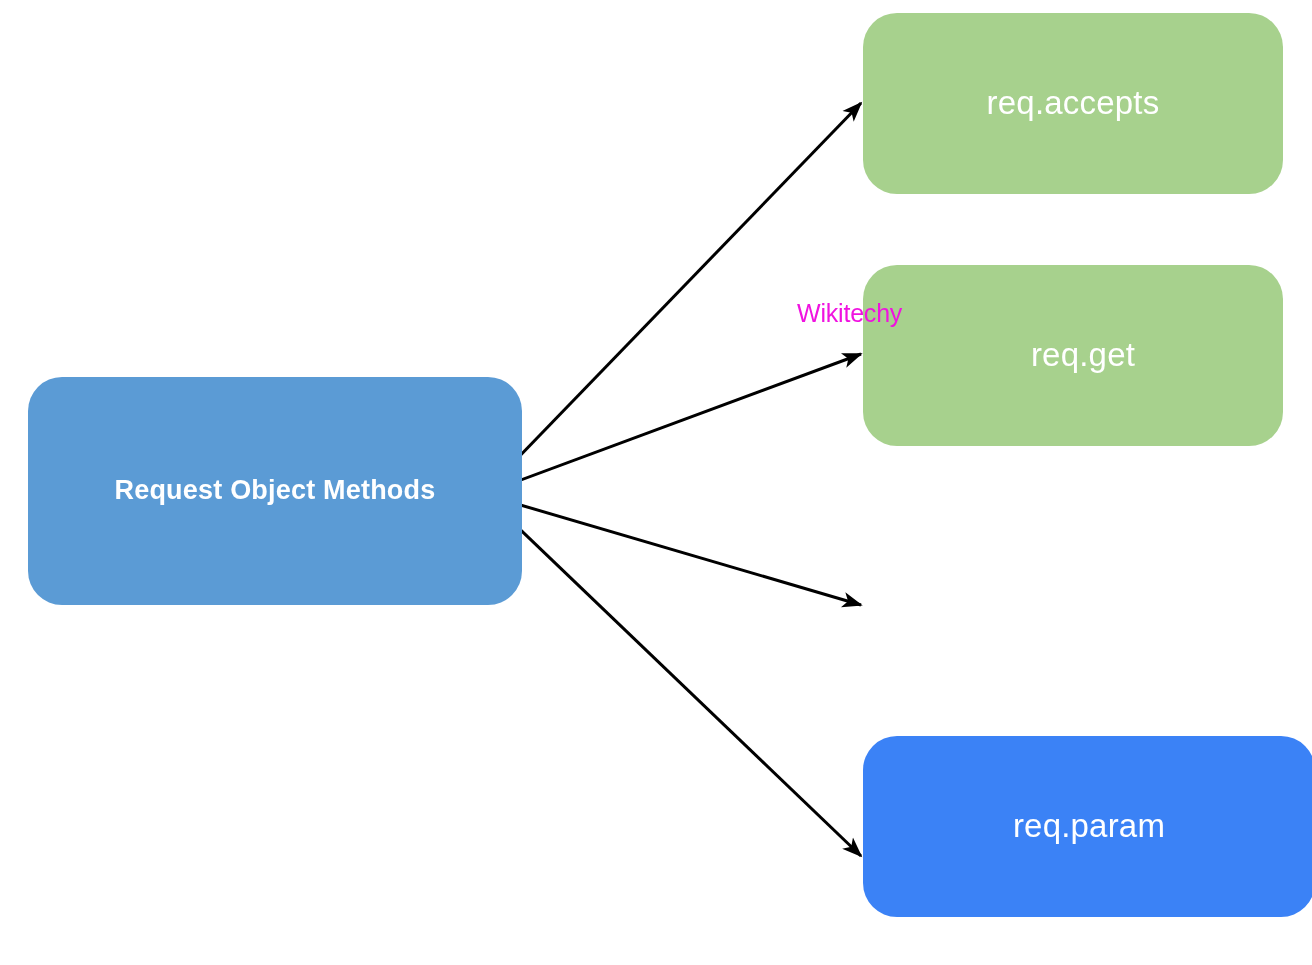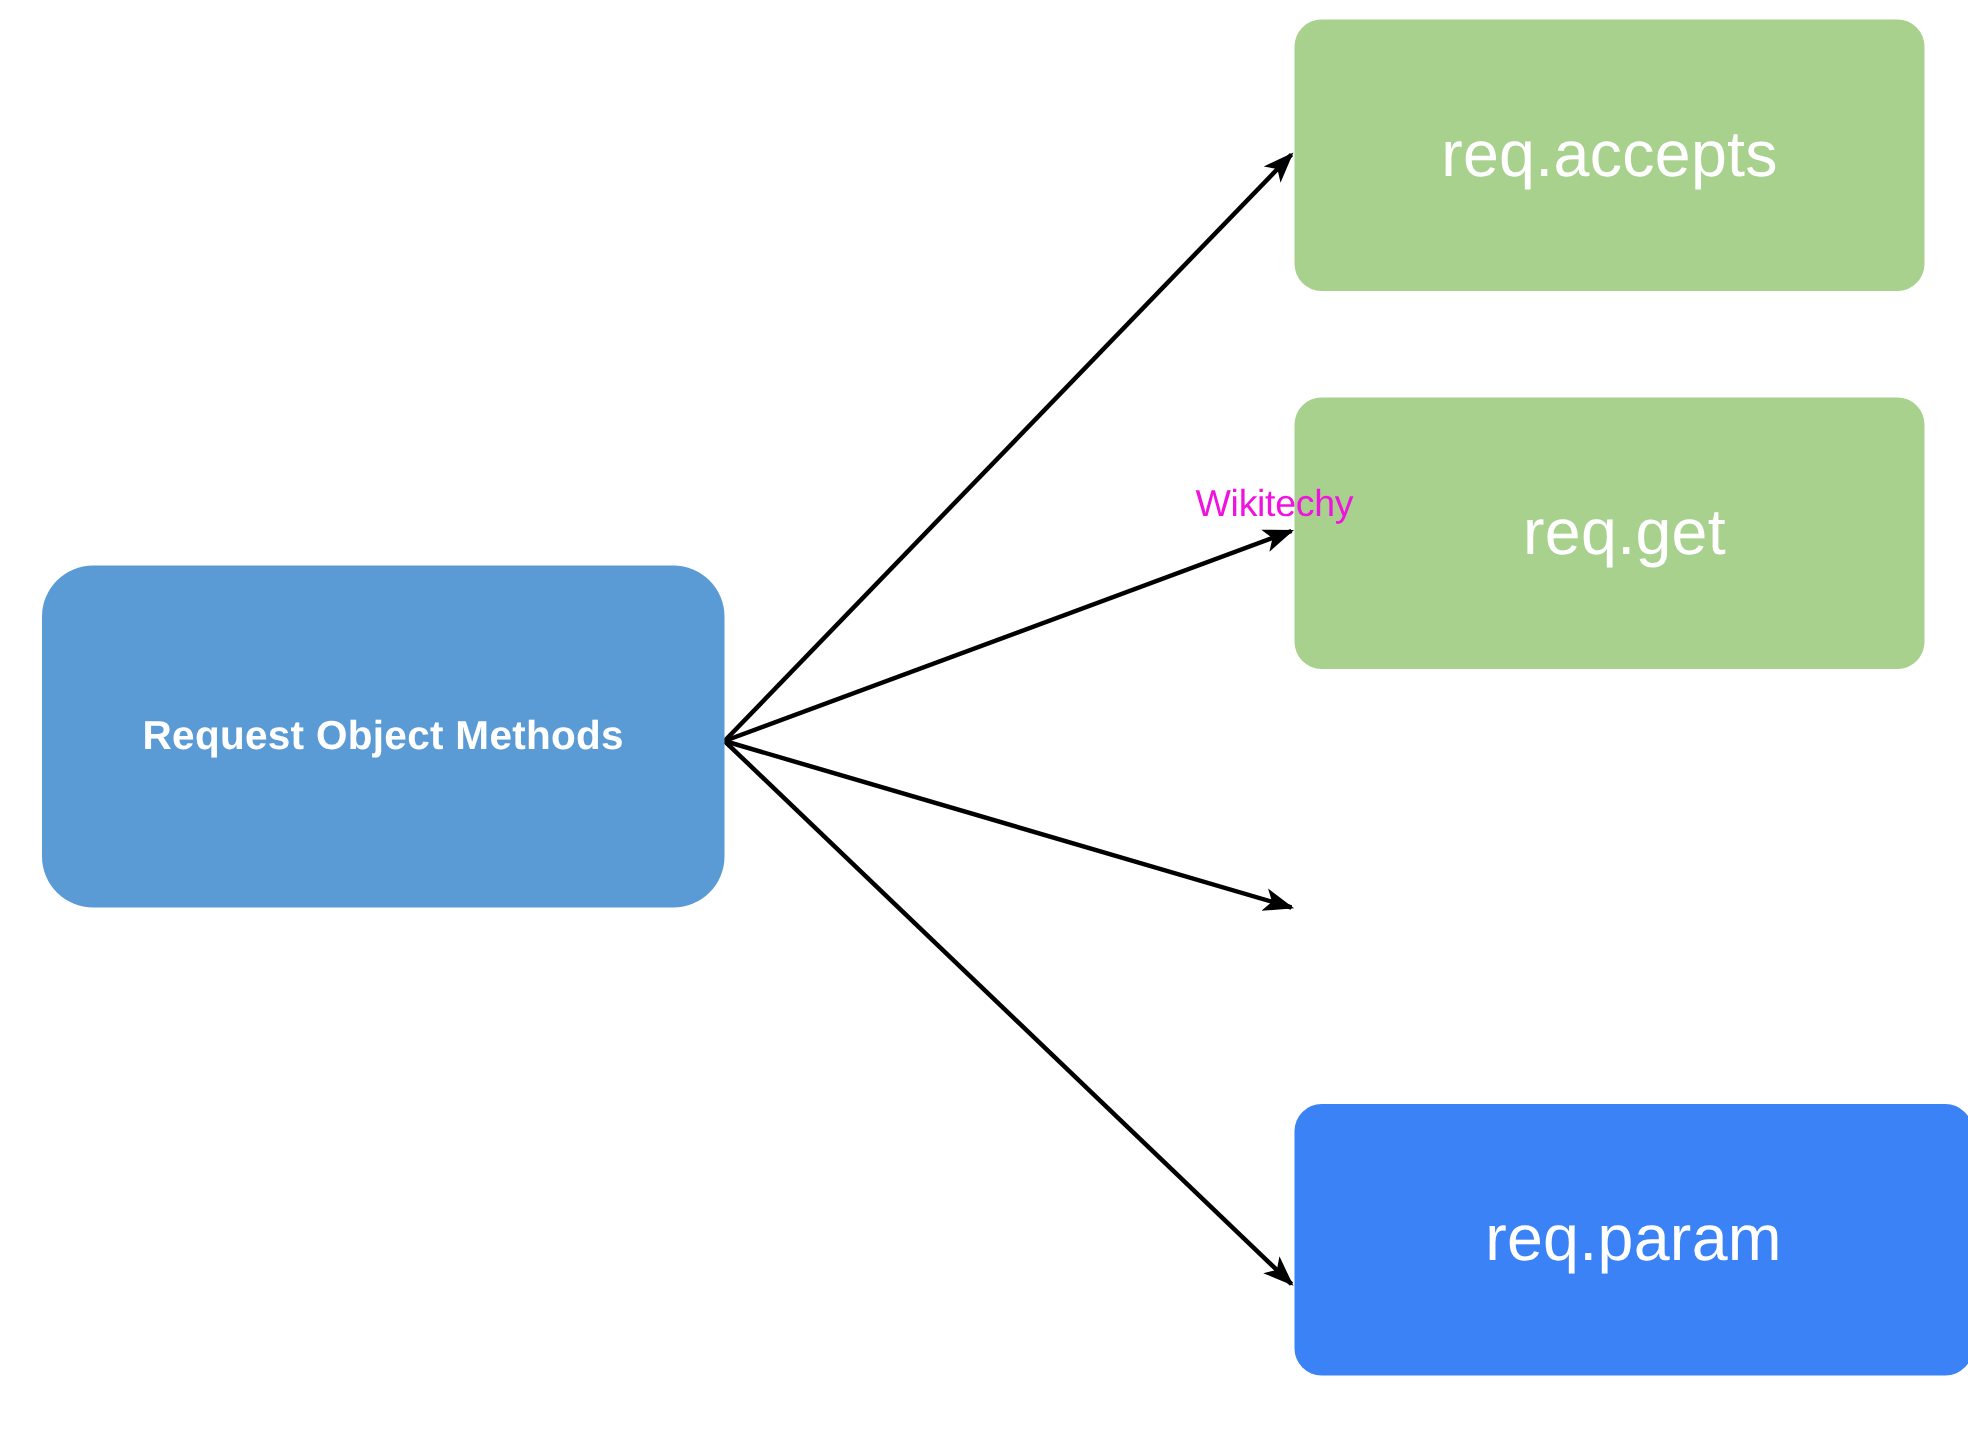--- a/index.html
+++ b/index.html
@@ -37,24 +37,23 @@
     line-height: 1.1;
   }
   .node.root {
     background: #5B9BD5;
     font-size: 27px;
     font-weight: bold;
     letter-spacing: 0.2px;
   }
   .node.leaf {
     background: #A7D18D;
-    font-size: 43px;
+    font-size: 33px;
     font-weight: normal;
     letter-spacing: 0.2px;
-    border-radius: 18px;
   }
   .node-label {
     display: block;
   }
   #watermark {
     position: absolute;
     color: #F013E0;
     font-size: 25px;
     font-family: "Liberation Sans", sans-serif;
     font-weight: normal;
@@ -74,32 +73,32 @@
       </marker>
     </defs>
     <g id="edge-lines">
         <line x1="483" y1="494" x2="861" y2="103" stroke="#000000" stroke-width="3" marker-end="url(#arrowhead)"></line>
         <line x1="483" y1="494" x2="861" y2="354" stroke="#000000" stroke-width="3" marker-end="url(#arrowhead)"></line>
         <line x1="483" y1="494" x2="861" y2="605" stroke="#000000" stroke-width="3" marker-end="url(#arrowhead)"></line>
         <line x1="483" y1="494" x2="861" y2="856" stroke="#000000" stroke-width="3" marker-end="url(#arrowhead)"></line>
       </g>
   </svg>
 
-  <div class="node root" style="left: 28px; top: 377px; width: 455px; height: 228px; background: rgb(91, 155, 213); color: rgb(255, 255, 255);">
+  <div class="node root" style="left: 28px; top: 377px; width: 494px; height: 228px; background: rgb(91, 155, 213); color: rgb(255, 255, 255);">
     <span class="node-label">Request Object Methods</span>
   </div>
 
   <div class="node leaf" style="left: 863px; top: 13px; width: 420px; height: 181px; background: rgb(167, 209, 141); color: rgb(255, 255, 255);">
     <span class="node-label">req.accepts</span>
   </div>
 
   <div class="node leaf" style="left: 863px; top: 265px; width: 420px; height: 181px; background: rgb(167, 209, 141); color: rgb(255, 255, 255); padding-left: 20px;">
     <span class="node-label">req.get</span>
   </div>
 
 
   <div class="node leaf" style="left: 863px; top: 736px; width: 452px; height: 181px; background: #3b82f6; color: rgb(255, 255, 255);">
     <span class="node-label">req.param</span>
   </div>
 
-  <div id="watermark" style="left: 797px; top: 299px; color: rgb(240, 19, 224); margin-top: 23px;">Wikitechy</div>
+  <div id="watermark" style="left: 797px; top: 299px; color: rgb(240, 19, 224);">Wikitechy</div>
 
 </div>
 
 </body></html>

